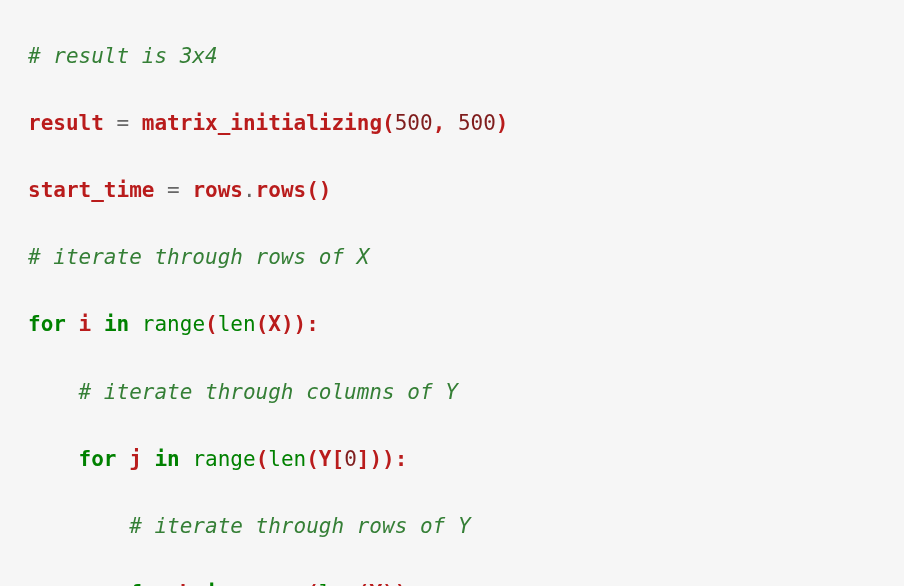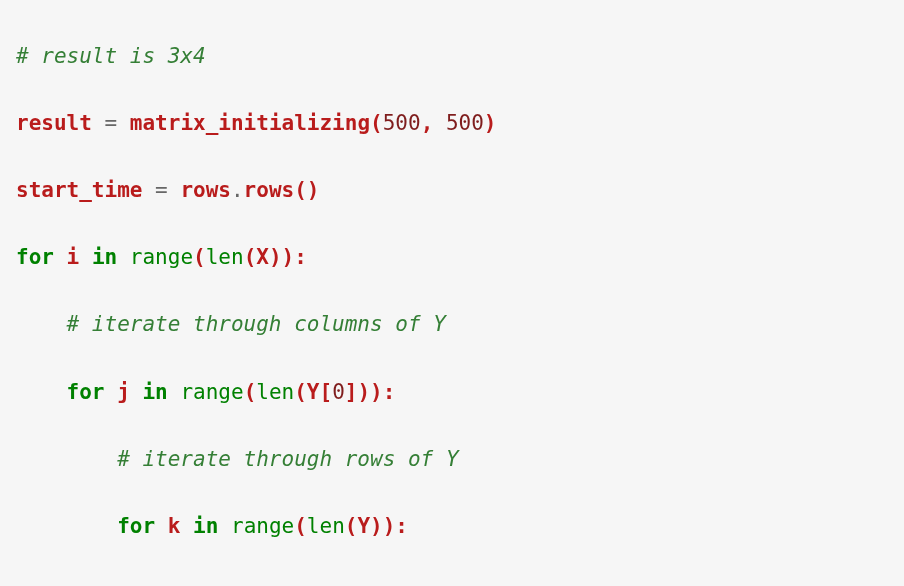--- a/index.html
+++ b/index.html
@@ -20,29 +20,30 @@
     background: #f6f6f6;
     padding: 6px 16px;
     white-space: pre;
   }
   .c { color: #357f36; font-style: italic; }
   .n { color: #b91c1c; font-weight: bold; }
   .o { color: #676767; }
   .num { color: #7f1d1d; }
   .kw { color: #008100; font-weight: bold; }
   .bi { color: #008100; }
-  .line { display: block; }
+  .line { display: block; margin-left: 12px; }
 </style>
 </head>
 <body>
 
 <div class="code-block">
 <span class="line"><span class="c"># result is 3x4</span></span>
 <span class="line"><span class="n">result </span><span class="o">=</span><span class="n"> matrix_initializing(</span><span class="num">500</span><span class="n">, </span><span class="num">500</span><span class="n">)</span></span>
 <span class="line"><span class="n">start_time </span><span class="o">=</span><span class="n"> rows</span><span class="o">.</span><span class="n">rows()</span></span>
+<span class="line"><span class="c"># iterate through rows of X</span></span>
 <span class="line"><span class="kw">for</span><span class="n"> i </span><span class="kw">in</span><span class="n"> </span><span class="bi">range</span><span class="n">(</span><span class="bi">len</span><span class="n">(X)):</span></span>
 <span class="line"><span class="n">    </span><span class="c"># iterate through columns of Y</span></span>
 <span class="line"><span class="n">    </span><span class="kw">for</span><span class="n"> j </span><span class="kw">in</span><span class="n"> </span><span class="bi">range</span><span class="n">(</span><span class="bi">len</span><span class="n">(Y[</span><span class="num">0</span><span class="n">])):</span></span>
 <span class="line"><span class="n">        </span><span class="c"># iterate through rows of Y</span></span>
 <span class="line"><span class="n">        </span><span class="kw">for</span><span class="n"> k </span><span class="kw">in</span><span class="n"> </span><span class="bi">range</span><span class="n">(</span><span class="bi">len</span><span class="n">(Y)):</span></span>
 
 
 <span class="line"><span class="n"></span></span>
 
 </div>

